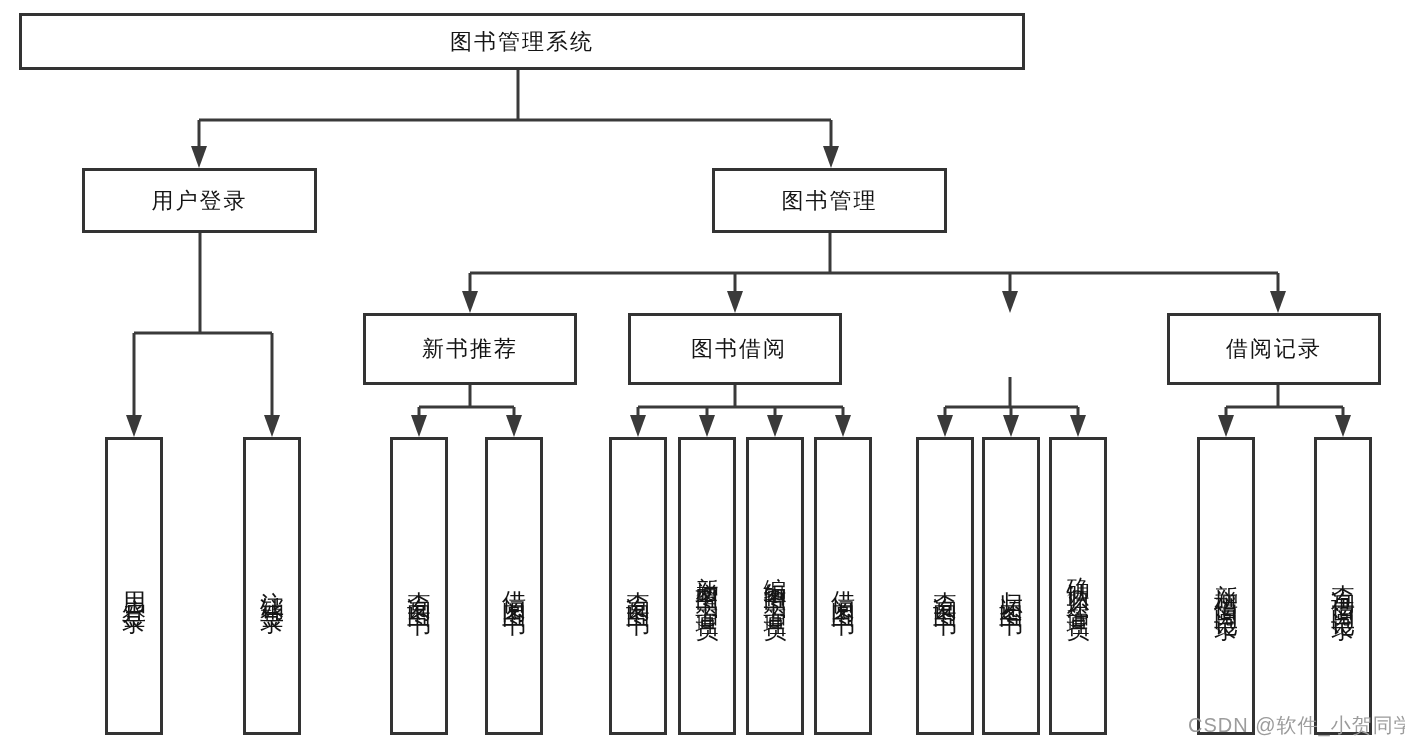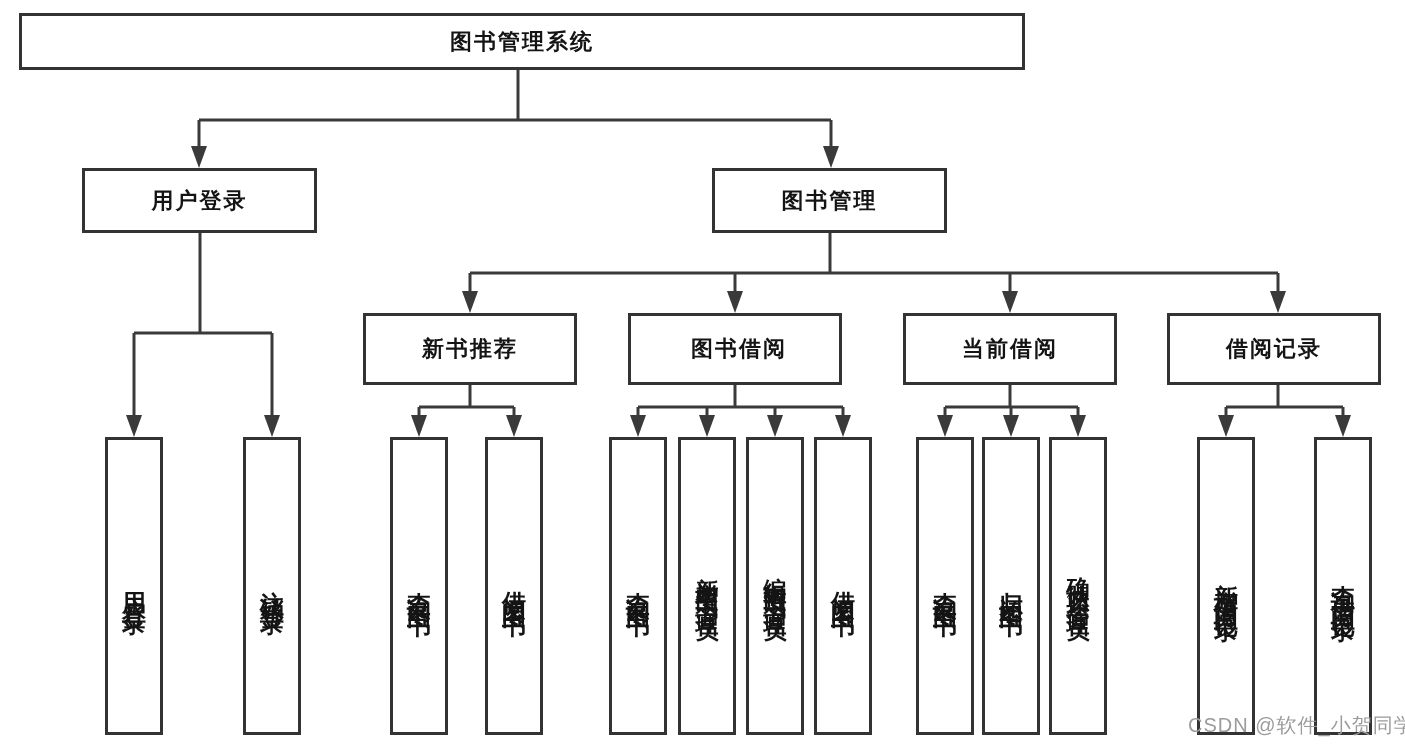--- a/index.html
+++ b/index.html
@@ -13,21 +13,20 @@
   #wires{position:absolute;left:0;top:0;width:1405px;height:747px;}
   .node{
     position:absolute;
     box-sizing:border-box;
     border:3px solid #333;
     background:#fff;
     display:flex;
     align-items:center;
     justify-content:center;
     color:#141414;
-    font-weight:bold;
   }
   .hlabel{
     font-size:22px;
     letter-spacing:2px;
     white-space:nowrap;
     line-height:1;
   }
   .root{left:19px;top:13px;width:1006px;height:57px;}
   .l2{top:168px;width:235px;height:65px;}
   .cat{top:313px;width:214px;height:72px;}
@@ -131,23 +130,20 @@
   <div class="node l2" style="left:712px;text-align:center;">
     <span class="hlabel">图书管理</span>
   </div>
 
   <div class="node cat" style="left:363px;">
     <span class="hlabel">新书推荐</span>
   </div>
   <div class="node cat" style="left:628px;padding-left:8px;">
     <span class="hlabel">图书借阅</span>
   </div>
-  <div class="node cat" style="left:903px;">
-    <span class="hlabel">当前借阅</span>
-  </div>
   <div class="node cat" style="left:1167px;">
     <span class="hlabel">借阅记录</span>
   </div>
 
   <div class="node leaf" style="left:105px;">
     <span class="vlabel">用户登录</span>
   </div>
   <div class="node leaf" style="left:243px;">
     <span class="vlabel">注销登录</span>
   </div>

